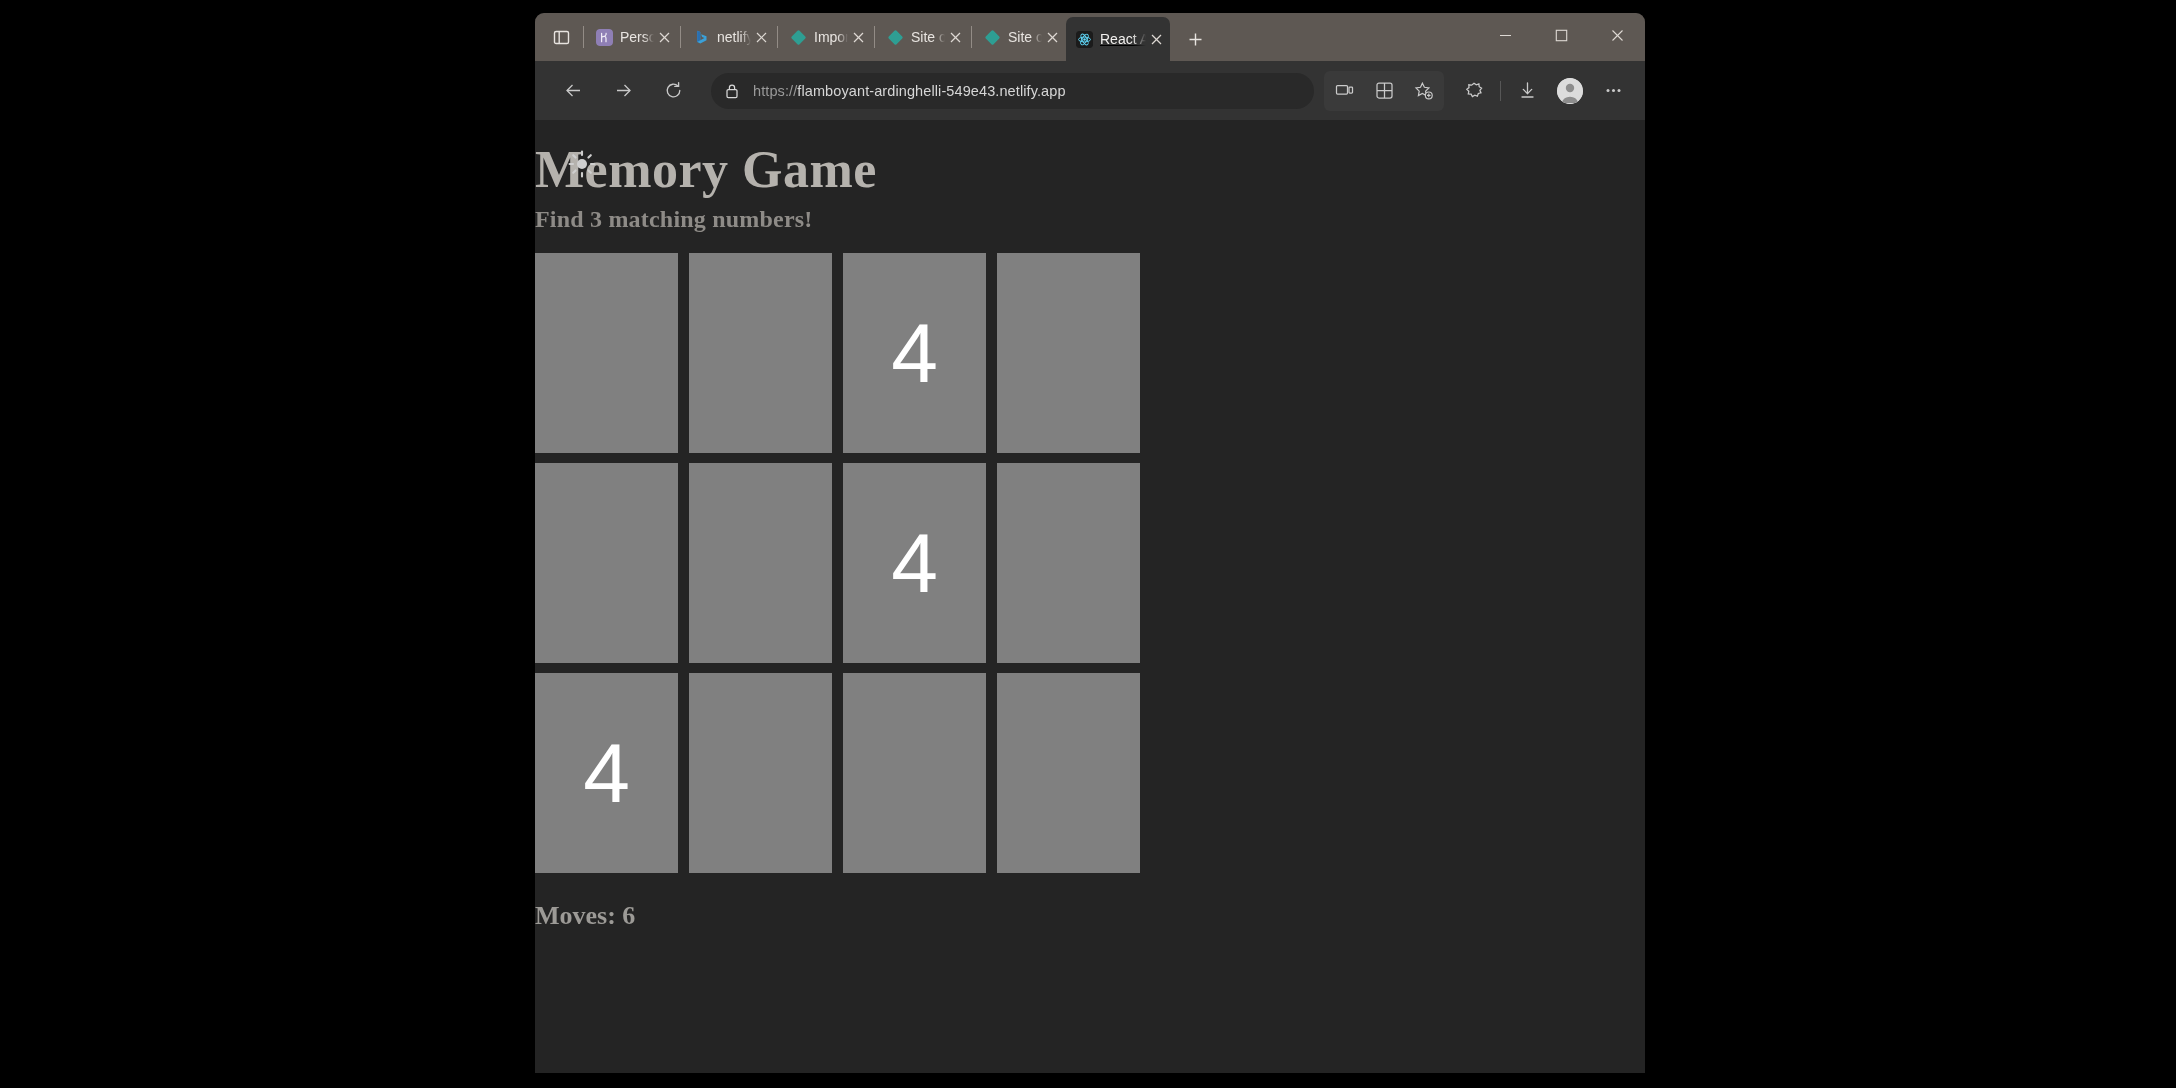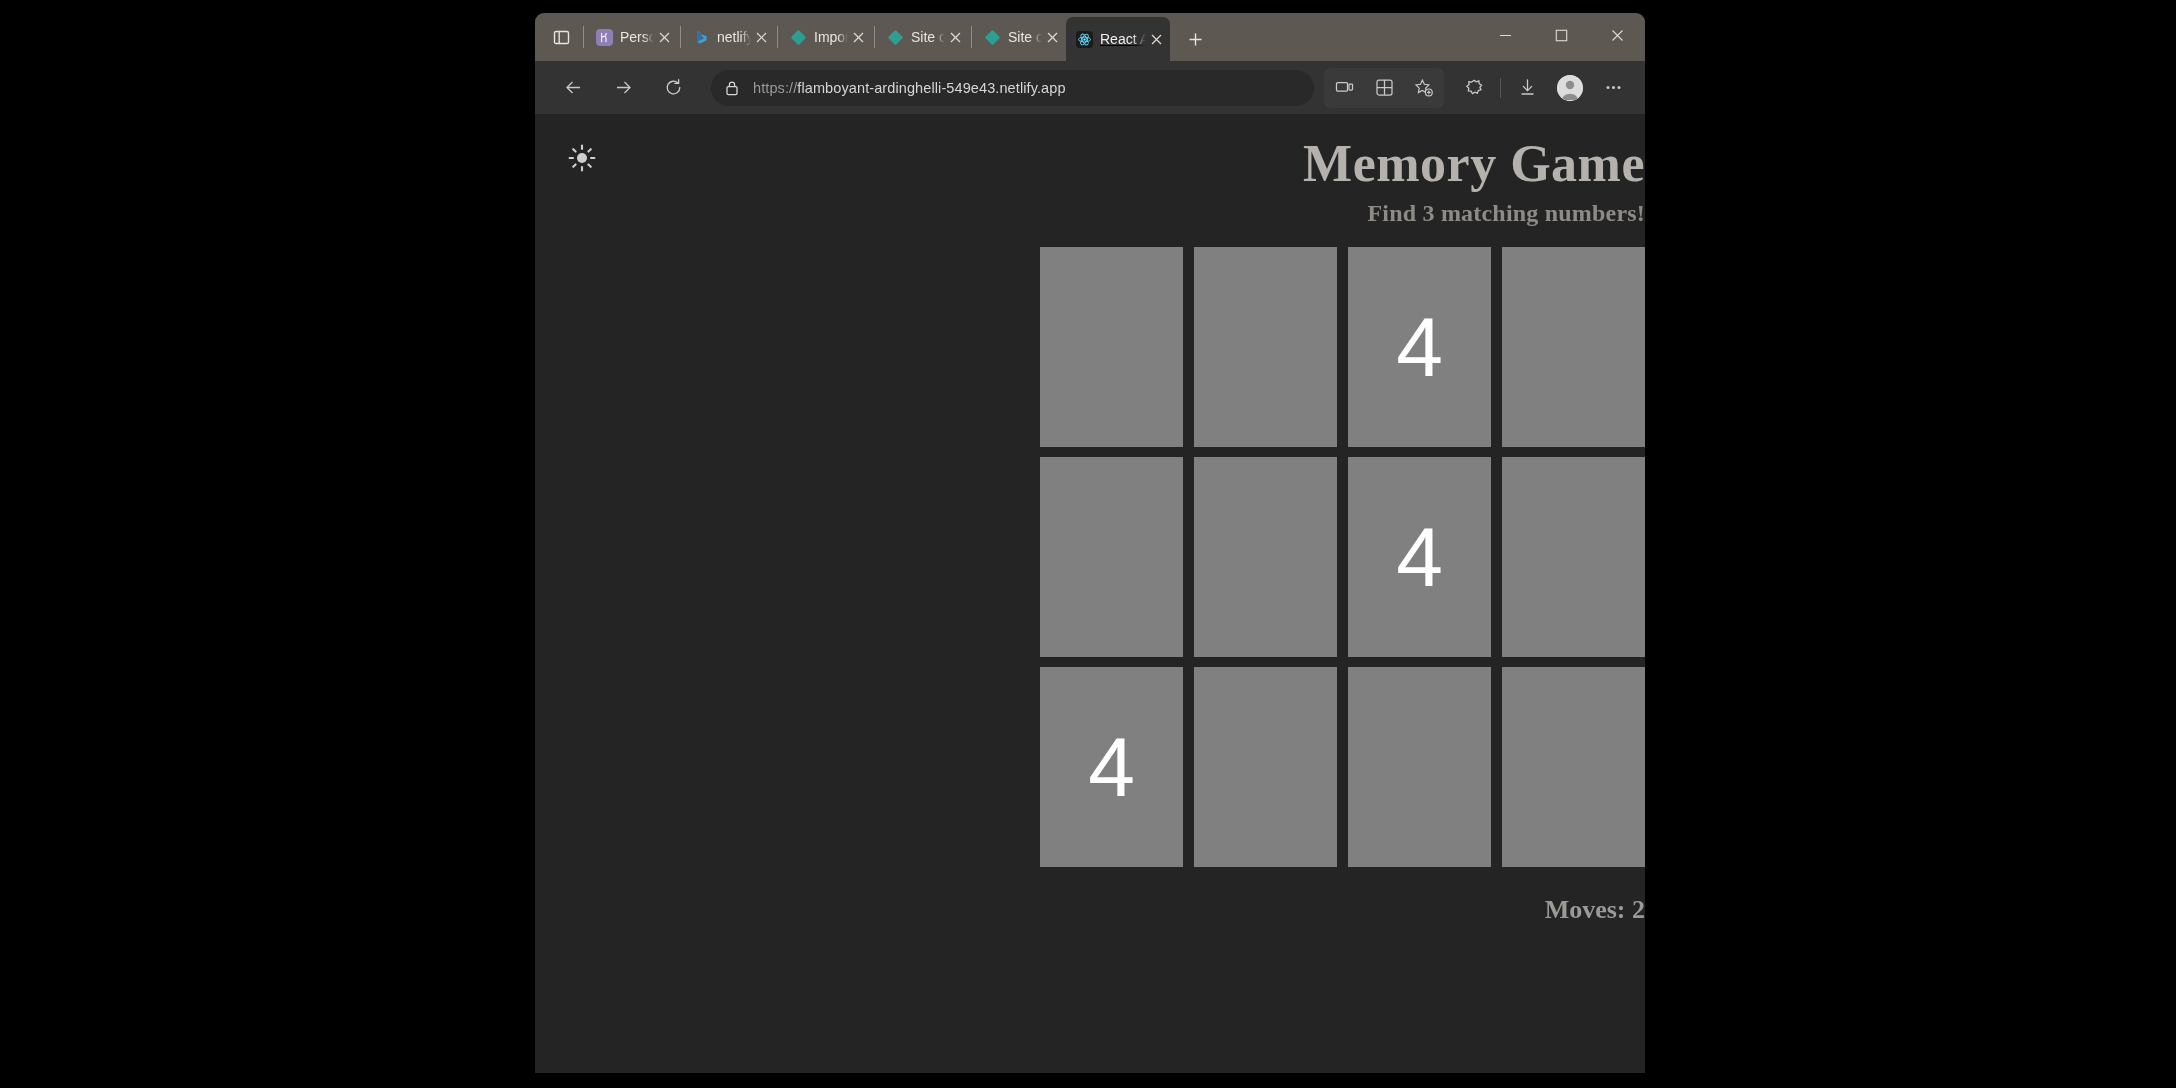--- a/index.html
+++ b/index.html
@@ -111,21 +111,21 @@
     align-items: flex-start;
     height: 48px;
   }
   .win-ctrl {
     width: 56px; height: 44px;
     display: flex; align-items: center; justify-content: center;
   }
 
   
   #toolbar {
-    height: 53px;
+    height: 59px;
     background: #333333;
     display: flex;
     align-items: center;
     padding: 12px 12px;
     flex: none;
   }
   .tb-btn {
     width: 40px; height: 40px;
     display: flex; align-items: center; justify-content: center;
     border-radius: 5px;
@@ -191,21 +191,21 @@
     left: 25px;
     top: 22px;
     width: 44px; height: 44px;
     display: flex; align-items: center; justify-content: center;
   }
 
   #app-content {
     padding-top: 20px;
     display: flex;
     flex-direction: column;
-    align-items: flex-end;
+    align-items: flex-start;
   }
 
   #game-title {
     font-family: "Liberation Serif", "DejaVu Serif", serif;
     font-weight: bold;
     font-size: 52px;
     color: #b5b2ad;
     letter-spacing: 0.5px;
     line-height: 1.15;
   }
@@ -529,17 +529,17 @@
         <div class="card hidden-card"></div>
         <div class="card">4</div>
         <div class="card hidden-card"></div>
 
         <div class="card">4</div>
         <div class="card hidden-card"></div>
         <div class="card hidden-card"></div>
         <div class="card hidden-card"></div>
       </div>
 
-      <div id="moves-text">Moves: 2</div>
+      <div id="moves-text">Moves: 6</div>
 
     </div>
   </div>
 </div>
 
 </body></html>

